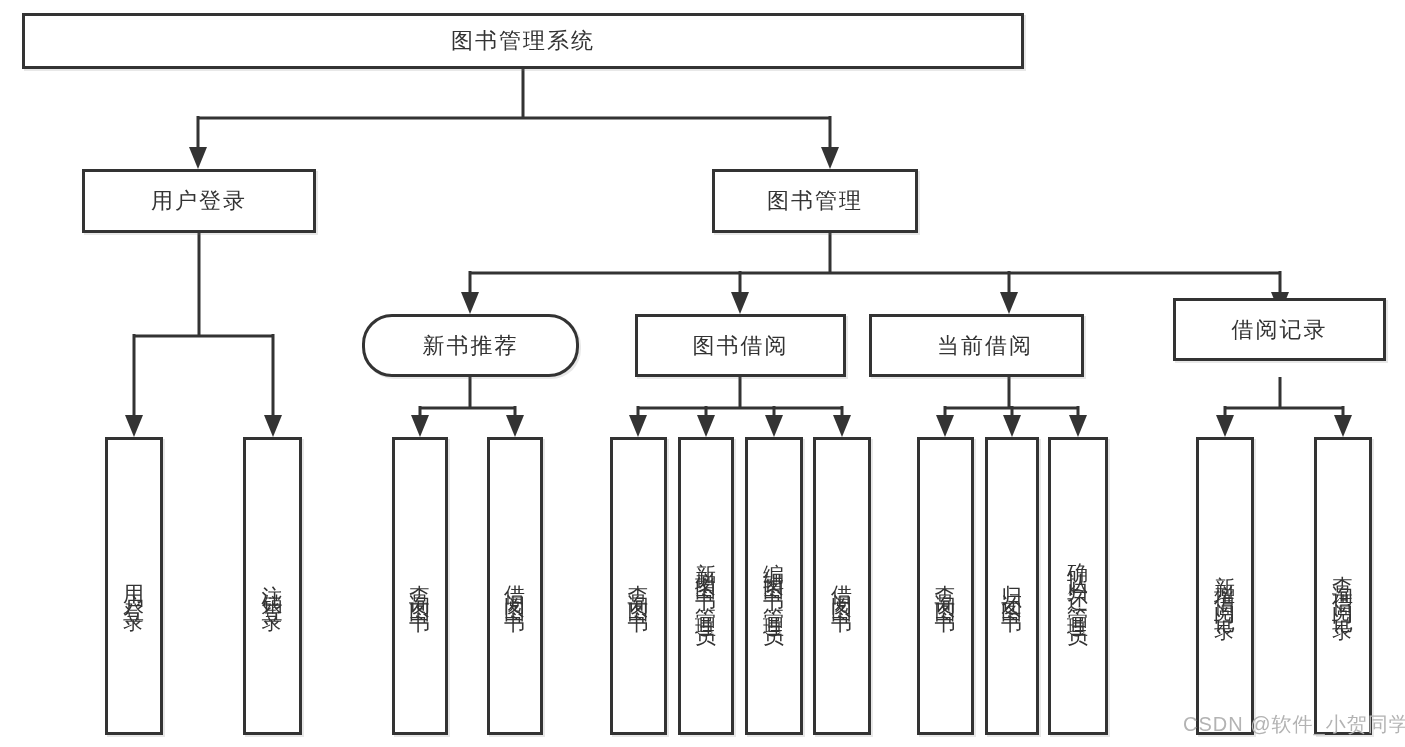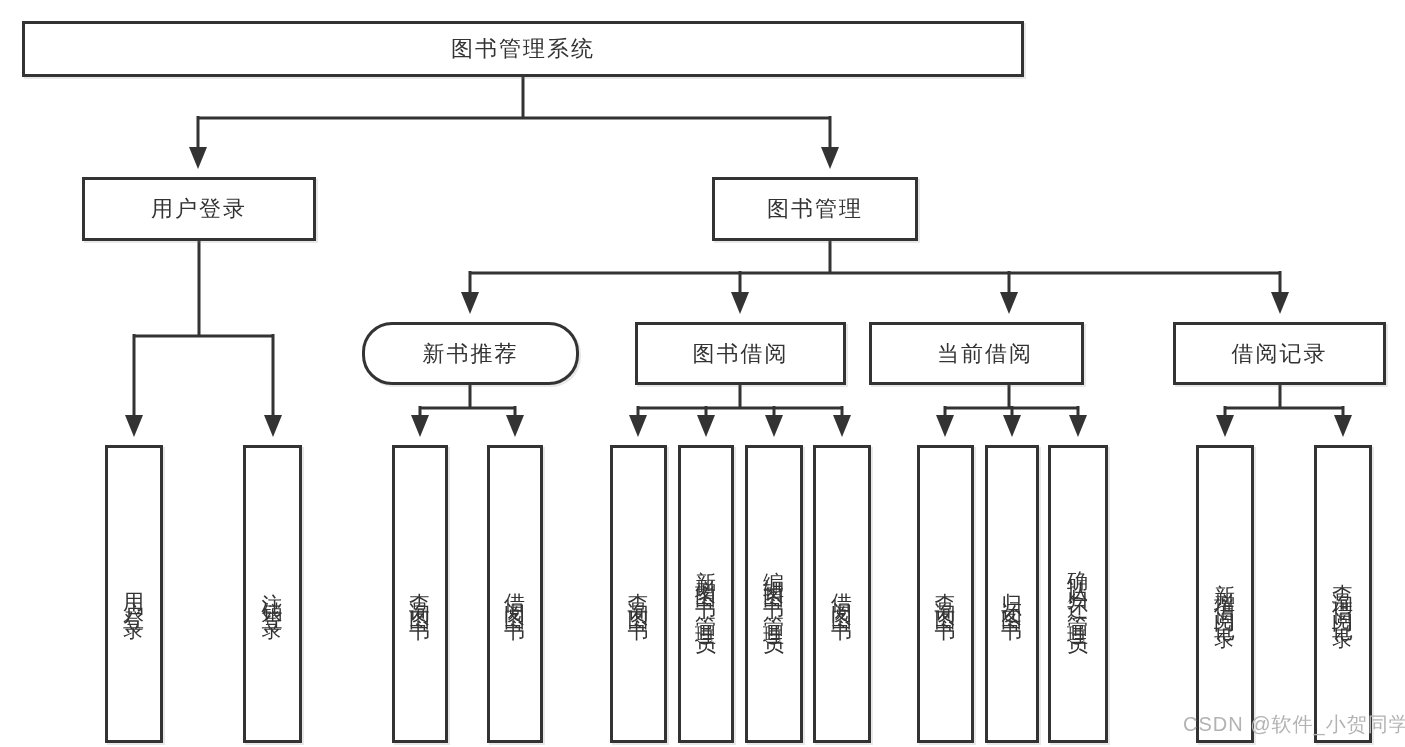--- a/index.html
+++ b/index.html
@@ -23,29 +23,28 @@
     box-sizing:border-box;
     border:3px solid var(--line);
     background:var(--bg);
     display:flex;
     align-items:center;
     justify-content:center;
     font-size:22px;
     letter-spacing:2px;
     box-shadow:2px 2px 0 rgba(130,130,130,0.18);
     white-space:nowrap;
-    margin-top:8px;
   }
   .root{left:22px;top:13px;width:1002px;height:56px;}
   .l2a{left:82px;top:169px;width:234px;height:64px;}
   .l2b{left:712px;top:169px;width:206px;height:64px;}
   .l3a{left:362px;top:314px;width:217px;height:63px;border-radius:30px;}
   .l3b{left:635px;top:314px;width:211px;height:63px;}
   .l3c{left:869px;top:314px;width:215px;height:63px;padding-left:17px;}
-  .l3d{left:1173px;top:314px;width:213px;height:63px;}
+  .l3d{left:1173px;top:298px;width:213px;height:63px;}
   .leaf{
     top:437px;height:298px;
     writing-mode:vertical-rl;
     font-size:21px;
     letter-spacing:9px;
     line-height:1;
     white-space:normal;
   }
   .lf1{left:105px;width:58px;}
   .lf2{left:243px;width:59px;}

